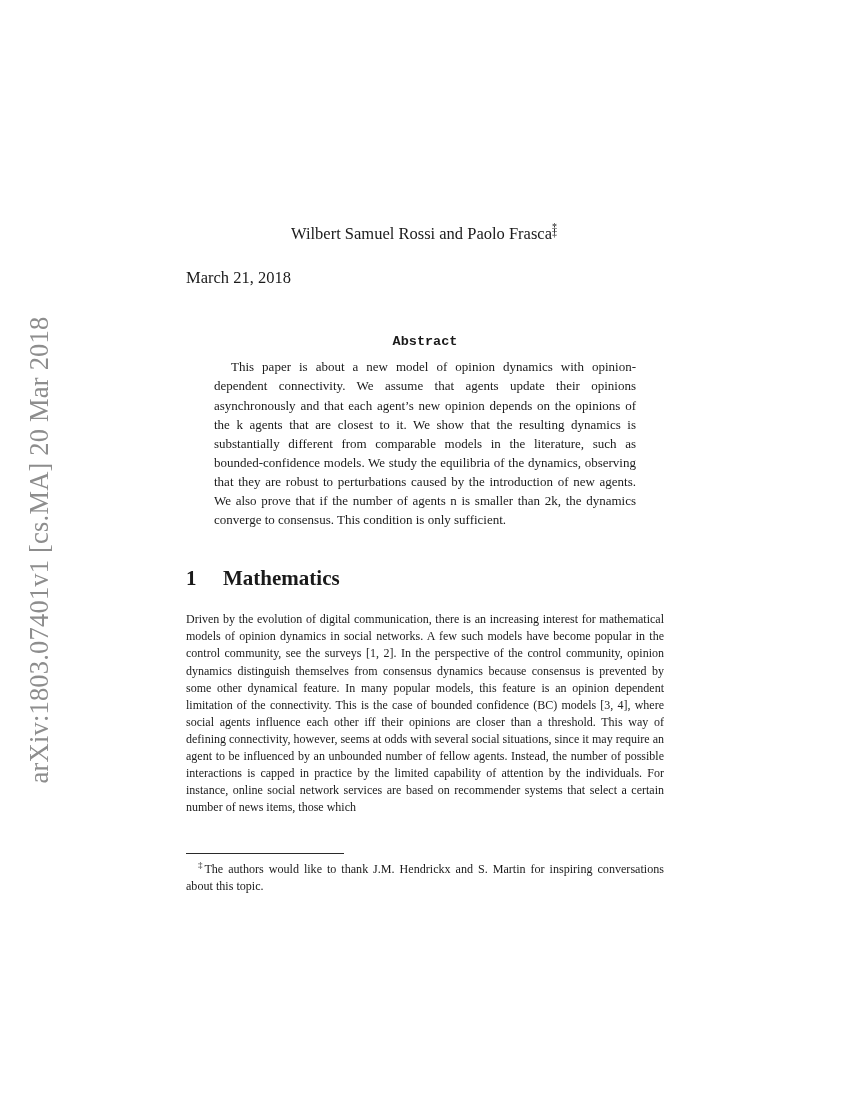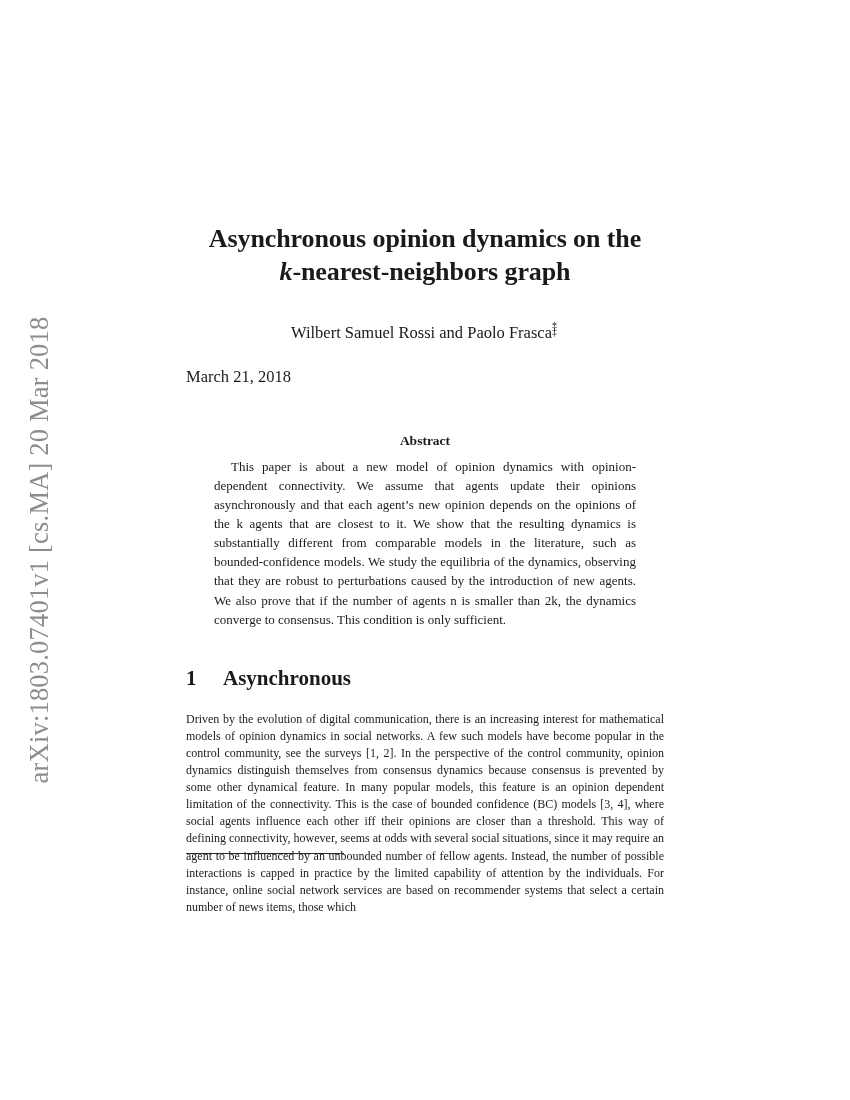--- a/index.html
+++ b/index.html
@@ -101,20 +101,21 @@
     margin-top: 46px;
     margin-left: 28px;
     margin-right: 28px;
   }
 
   .abstract-heading {
     text-align: center;
     font-weight: bold;
     font-size: 13.5px;
     margin-bottom: 8px;
+    font-family: Liberation Mono, monospace;
   }
 
   .abstract-body {
     font-size: 13px;
     line-height: 1.47;
     text-align: justify;
     text-indent: 17px;
     hyphens: none;
   }
 
@@ -181,45 +182,44 @@
 
 <div class="page">
 
   <div class="arxiv-stamp">
     <div class="arxiv-stamp-text">arXiv:1803.07401v1  [cs.MA]  20 Mar 2018</div>
   </div>
 
   <div class="content">
 
     <div class="title-block">
-      <h1 class="paper-title">
-        <span>Asynchronous opinion dynamics on the</span><br>
-        <span class="math-k">k</span><span>-nearest-neighbors graph</span>
-      </h1>
 
       <div class="authors">
         <span>Wilbert Samuel Rossi and Paolo Frasca</span><span class="fn-marks"><sup style="top: 0px;">*</sup><sup style="top: 3px;">†</sup><sup style="top: 6px;">‡</sup></span>
       </div>
 
       <div class="pubdate">March 21, 2018</div>
     </div>
 
     <div class="abstract-block">
       <div class="abstract-heading">Abstract</div>
       <div class="abstract-body">This paper is about a new model of opinion dynamics with opinion-dependent connectivity. We assume that agents update their opinions asynchronously and that each agent’s new opinion depends on the opinions of the k agents that are closest to it. We show that the resulting dynamics is substantially different from comparable models in the literature, such as bounded-confidence models. We study the equilibria of the dynamics, observing that they are robust to perturbations caused by the introduction of new agents. We also prove that if the number of agents n is smaller than 2k, the dynamics converge to consensus. This condition is only sufficient.</div>
     </div>
 
     <div class="section-heading">
       <span class="section-number">1</span>
-      <span>Asynchronous</span>
+      <span>Mathematics</span>
     </div>
 
     <p class="body-para">Driven by the evolution of digital communication, there is an increasing interest for mathematical models of opinion dynamics in social networks. A few such models have become popular in the control community, see the surveys [1, 2]. In the perspective of the control community, opinion dynamics distinguish themselves from consensus dynamics because consensus is prevented by some other dynamical feature. In many popular models, this feature is an opinion dependent limitation of the connectivity. This is the case of bounded confidence (BC) models [3, 4], where social agents influence each other iff their opinions are closer than a threshold. This way of defining connectivity, however, seems at odds with several social situations, since it may require an agent to be influenced by an unbounded number of fellow agents. Instead, the number of possible interactions is capped in practice by the limited capability of attention by the individuals. For instance, online social network services are based on recommender systems that select a certain number of news items, those which</p>
 
     <div class="footnotes">
       <div class="fn-rule"></div>
 
 
 
+      <div class="footnote">
+        <sup>‡</sup><span>The authors would like to thank J.M. Hendrickx and S. Martin for inspiring conversations about this topic.</span>
+      </div>
     </div>
 
   </div>
 </div>
 
 </body></html>

